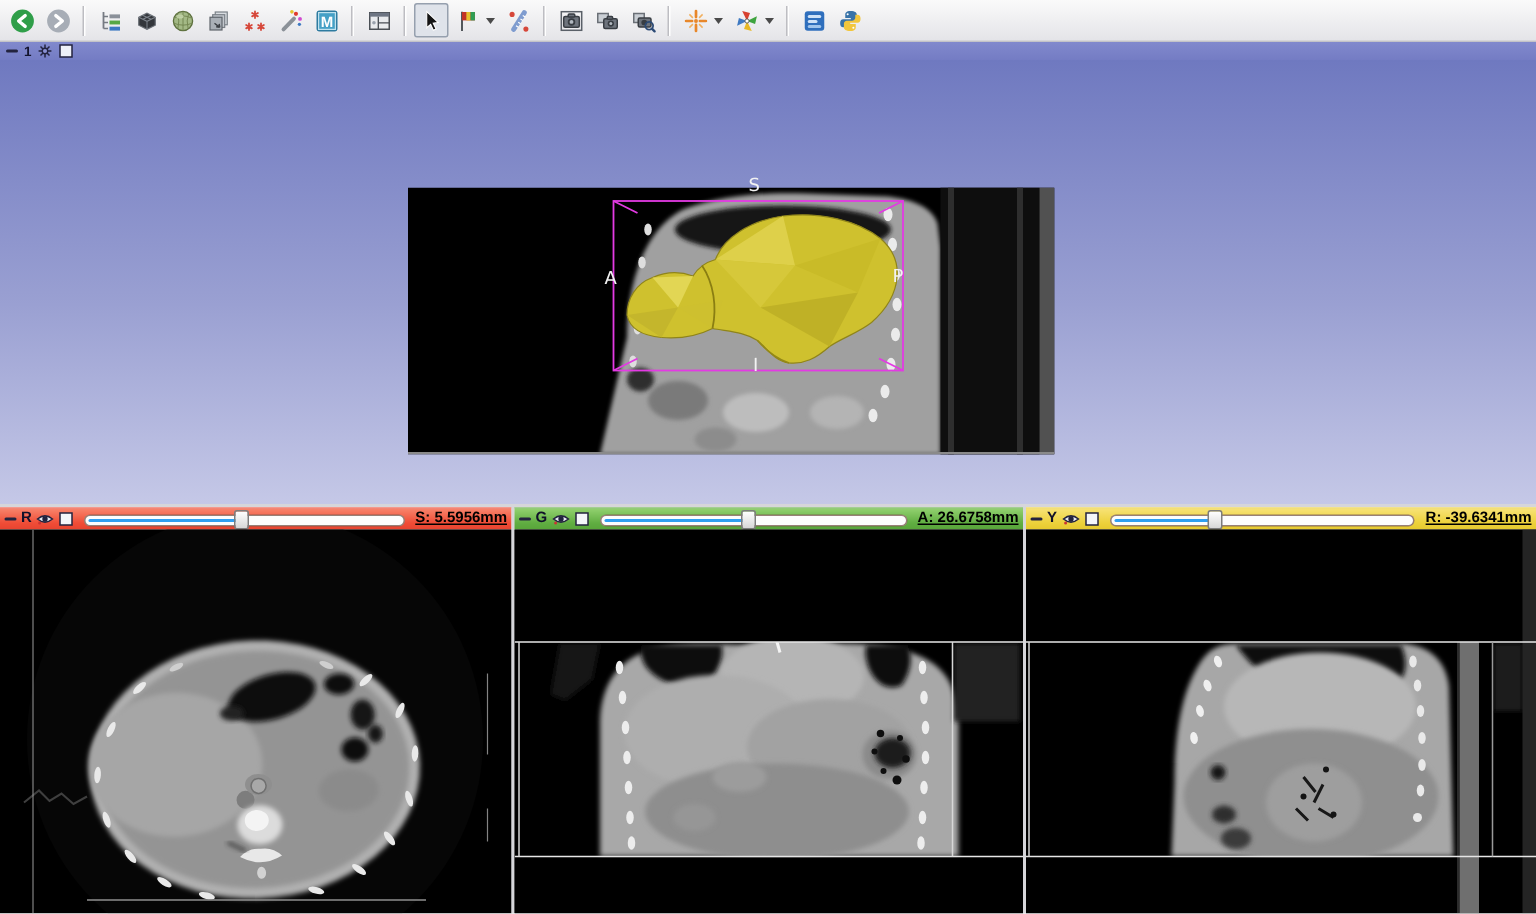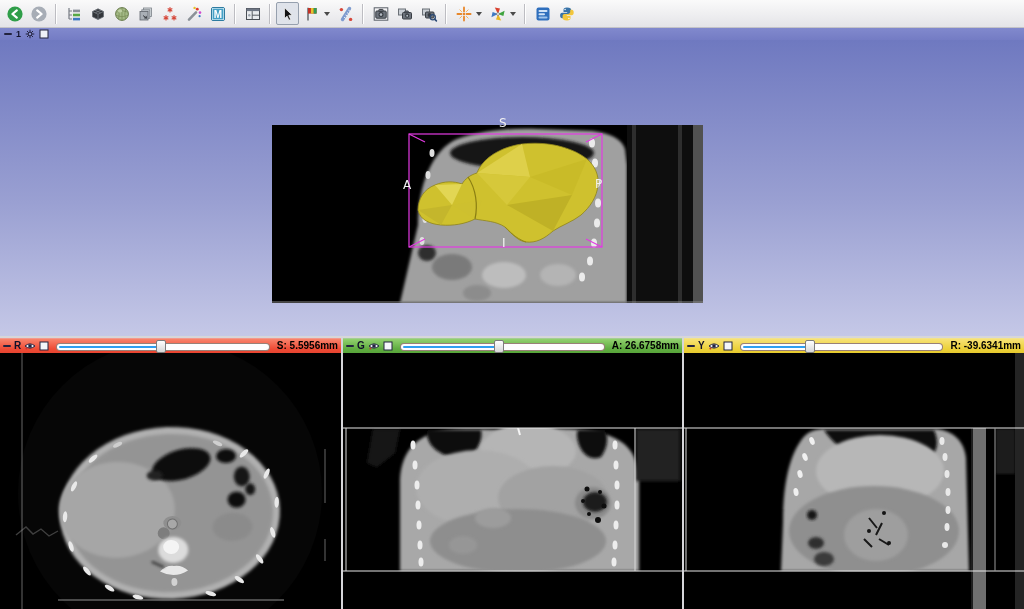--- a/index.html
+++ b/index.html
@@ -30,21 +30,21 @@
   .hsep { position:absolute; top:336px; left:0; width:1024px; height:2px; background:#d6d6da; }
   .vsep { position:absolute; top:338px; width:2px; height:271px; background:#d6d6da; }
 
   
   .panel { position:absolute; top:338px; height:271px; }
   .sbar { height:15px; display:flex; align-items:center; gap:3px; padding:0 3px; border-top:1px solid rgba(255,255,255,.45); }
   .bar-red    { background:linear-gradient(#f8846c,#ef4c36 70%,#e84430); }
   .bar-green  { background:linear-gradient(#92d16f,#60ad41 70%,#58a53a); }
   .bar-yellow { background:linear-gradient(#f7e276,#ecd13a 70%,#e6c92e); }
   .sbar .slabel { font-size:10px; font-weight:bold; color:#10102a; line-height:1; }
-  .sbar .offset { font-size:10px; font-weight:bold; color:#000; line-height:1; white-space:nowrap; }
+  .sbar .offset { font-size:10px; font-weight:bold; color:#000; line-height:1; white-space:nowrap;text-decoration:underline; }
   .micon { display:flex; align-items:center; justify-content:center; flex:0 0 auto; }
   .sview { position:relative; height:256px; background:#000; overflow:hidden; }
   .sview svg { display:block; }
 
   
   .slider { position:relative; flex:1 1 auto; height:13px; margin:0 4px; }
   .slider .track { position:absolute; left:0; right:0; top:3px; height:8px;
     background:#fdfdfd; border:1px solid rgba(70,25,10,.55); border-radius:4px; }
   .slider .fill { position:absolute; left:2px; top:2px; height:2.6px; background:#2f9ff0; border-radius:2px; }
   .slider .handle { position:absolute; top:0; width:10px; height:13px;

